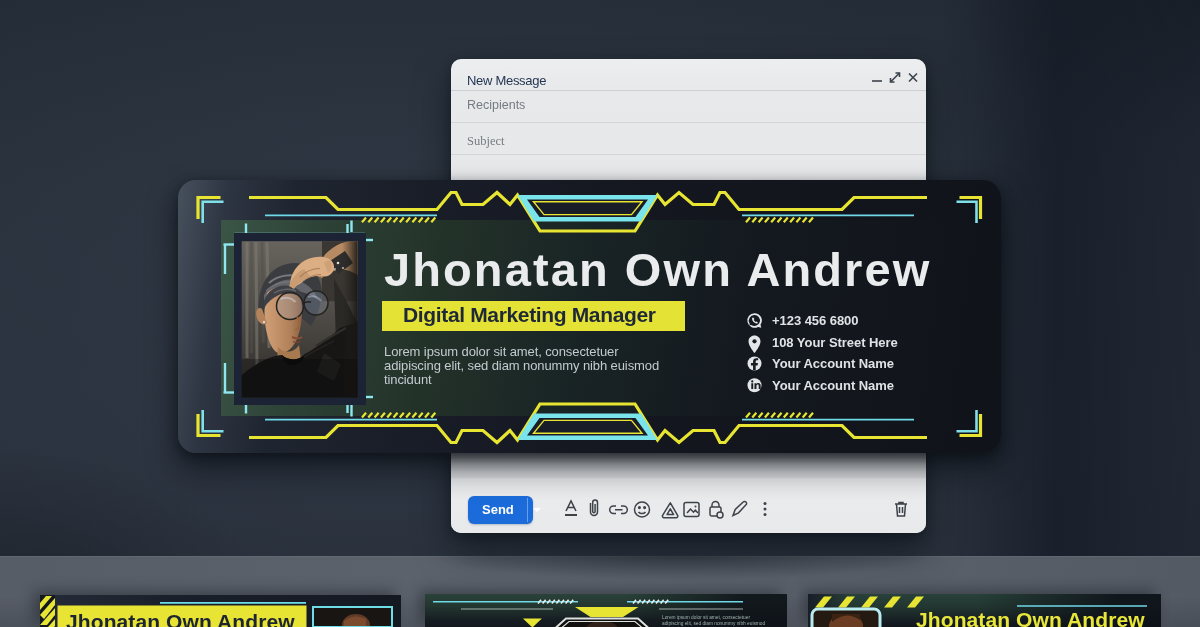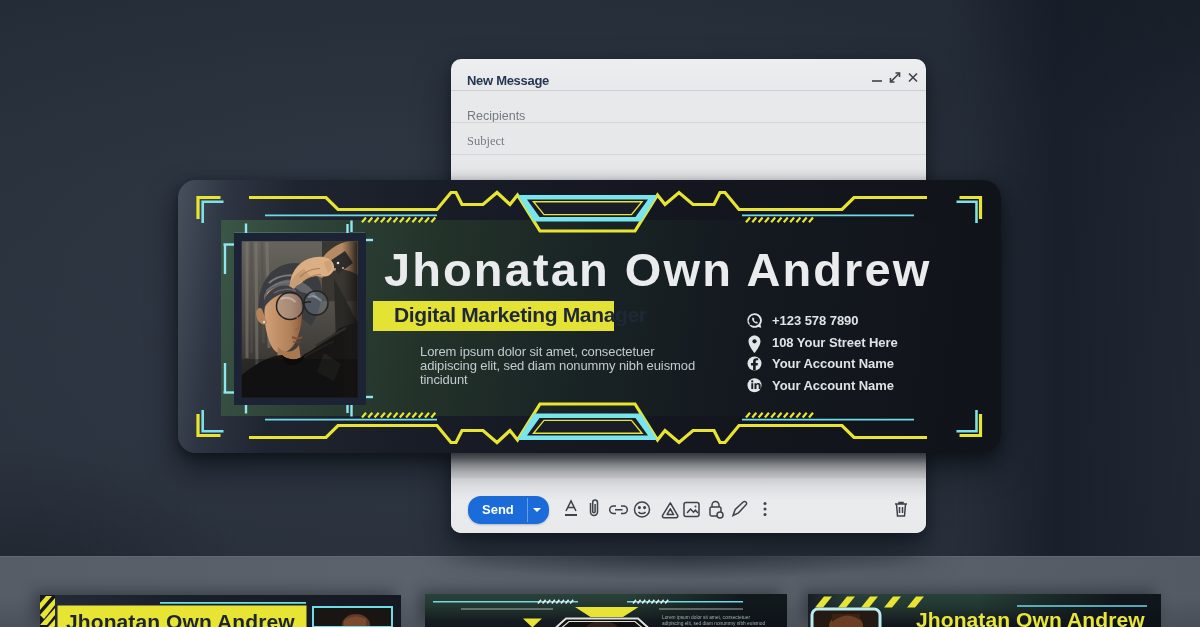--- a/index.html
+++ b/index.html
@@ -19,59 +19,59 @@
     background:radial-gradient(320px 200px at 100% 0%, rgba(17,22,30,.45), rgba(17,22,30,0) 75%);}
   #strip{left:0;top:556px;width:1200px;height:71px;border-top:1px solid rgba(125,131,141,.45);box-sizing:border-box;
     background:linear-gradient(180deg, rgba(20,24,30,0) 55%, rgba(20,24,30,.18) 100%),
                linear-gradient(90deg,#575d67 0%, #5d636d 40%, #5b616b 70%, #545a64 100%);}
   #stripshadow{left:420px;top:556px;width:520px;height:30px;
     background:radial-gradient(60% 100% at 50% 0%, rgba(30,35,44,.55), rgba(30,35,44,0) 80%);}
   
   #win{left:451px;top:59px;width:475px;height:474px;border-radius:10px;
     background:linear-gradient(180deg,#eceef0 0%, #e7e9eb 6%, #e4e6e8 55%, #e2e4e6 100%);
     box-shadow:0 18px 35px rgba(10,14,20,.55), 0 4px 10px rgba(10,14,20,.35);}
-  #win .ttl{position:absolute;left:16px;top:13.5px;font-size:13px;font-weight:bold;color:#253652;letter-spacing:-0.3px;}
+  #win .ttl{position:absolute;left:16px;top:13.5px;font-size:13px;font-weight:normal;color:#253652;letter-spacing:-0.3px;}
   .sep{position:absolute;left:0;width:475px;height:1px;background:#ccd0d4;}
   .fieldlab{position:absolute;left:16px;font-size:12.5px;color:#757b82;}
   #toolzone{left:451px;top:478px;width:475px;height:55px;border-radius:0 0 10px 10px;
      background:linear-gradient(180deg,#eff1f2 0%,#eaecee 20%,#e7e9eb 100%);}
   #cardshadow-on-win{left:451px;top:452px;width:475px;height:22px;
      background:linear-gradient(180deg, rgba(88,95,106,.55), rgba(88,95,106,.15) 55%, rgba(88,95,106,0));}
-  #send{left:468px;top:496px;width:81px;height:27.5px;border-radius:13px;background:#1b6cda;
+  #send{left:468px;top:496px;width:65px;height:27.5px;border-radius:6px;background:#1b6cda;
         box-shadow:0 1px 2px rgba(20,40,80,.25);}
   #send .txt{position:absolute;left:14px;top:6px;color:#fff;font-size:13px;font-weight:bold;}
   #send .div{position:absolute;left:59px;top:2px;width:1px;height:23.5px;background:rgba(255,255,255,.35);}
   #send .car{position:absolute;left:65px;top:11.5px;width:0;height:0;border-left:4px solid transparent;border-right:4px solid transparent;border-top:4.5px solid #fff;}
   
   #card{left:178px;top:180px;width:823px;height:273px;border-radius:18px;
      background:linear-gradient(97deg,#47505d 0%, #2e3542 6%, #1f2530 14%, #191d28 30%, #14171f 55%, #101319 100%);
      box-shadow:0 16px 30px rgba(8,11,16,.6), 0 4px 12px rgba(8,11,16,.5);}
   #panel{left:221px;top:220px;width:724px;height:196px;
      background:linear-gradient(100deg, #3a5546 0%, #2d4136 14%, #233229 30%, rgba(25,36,37,.95) 50%, rgba(20,26,32,.7) 72%, rgba(18,22,29,0) 100%);}
   #deco{left:178px;top:180px;}
   #name{left:384px;top:245.5px;width:560px;line-height:1;color:#e9ebed;font-size:47px;font-weight:bold;letter-spacing:2.1px;white-space:nowrap;}
-  #titlebox{left:373px;top:301px;width:241px;height:29.5px;background:#e4e234;}
+  #titlebox{left:382px;top:301px;width:303px;height:29.5px;background:#e4e234;}
   #titlebox span{position:absolute;left:21px;top:3px;line-height:1;font-size:21px;font-weight:bold;color:#1f2837;letter-spacing:-0.35px;white-space:nowrap;}
-  #lorem{left:384px;top:345px;width:284px;font-size:13px;line-height:13.75px;color:#c3cad0;letter-spacing:-0.1px;margin-left:36px;}
+  #lorem{left:384px;top:345px;width:284px;font-size:13px;line-height:13.75px;color:#c3cad0;letter-spacing:-0.1px;}
   .crow{position:absolute;left:772px;font-size:13px;font-weight:bold;color:#dfe3e6;letter-spacing:-0.05px;white-space:nowrap;line-height:1;}
   .bname{position:absolute;font-weight:bold;white-space:nowrap;line-height:1;}
 </style>
 </head>
 <body>
   <div class="abs" id="bg1"></div>
   <div class="abs" id="bgright"></div>
   <div class="abs" id="bgbl"></div>
   <div class="abs" id="bgtr"></div>
   <div class="abs" id="strip"></div>
   <div class="abs" id="stripshadow"></div>
 
   <div class="abs" id="win">
     <div class="ttl">New Message</div>
     <div class="sep" style="top:31px;"></div>
-    <div class="fieldlab" style="top:39px;margin-top:11px;">Recipients</div>
+    <div class="fieldlab" style="top:39px;">Recipients</div>
     <div class="sep" style="top:63px;background:#d3d6d9;"></div>
     <div class="fieldlab" style="top:75px;font-family:Liberation Serif, serif;">Subject</div>
     <div class="sep" style="top:95px;background:#d3d6d9;"></div>
   </div>
   <svg class="abs" style="left:868px;top:70px;" width="52" height="16" viewBox="0 0 52 16">
     <g stroke="#3c434c" stroke-width="1.6" fill="none">
       <line x1="4" y1="11" x2="14" y2="11"></line>
       <line x1="22.5" y1="12" x2="31.5" y2="3"></line>
       <path d="M27.5 3 h4 v4"></path>
       <path d="M26.5 12 h-4 v-4"></path>
@@ -170,21 +170,21 @@
       <path d="M169.5 215 V233"></path>
       <path d="M169.5 217 H195"></path>
     </g>
   </svg>
 
   <div class="abs" id="name">Jhonatan Own Andrew</div>
   <div class="abs" id="titlebox">
     <span>Digital Marketing Manager</span>
   </div>
   <div class="abs" id="lorem">Lorem ipsum dolor sit amet, consectetuer adipiscing elit, sed diam nonummy nibh euismod tincidunt</div>
-  <div class="crow" style="top:313.5px;">+123 578 7890</div>
+  <div class="crow" style="top:313.5px;">+123 456 6800</div>
   <div class="crow" style="top:335.5px;">108 Your Street Here</div>
   <div class="crow" style="top:357px;">Your Account Name</div>
   <div class="crow" style="top:379px;">Your Account Name</div>
   <svg class="abs" style="left:742px;top:306px;" width="30" height="95" viewBox="0 0 30 95">
 
     <g>
       <path d="M12.5 7.2 a7.3 7.3 0 1 0 3.6 13.7 l3.2 .8 -.8 -3 a7.3 7.3 0 0 0 -6 -11.5 z M12.5 9 a5.5 5.5 0 1 1 -2.9 10.2 l-.5 -.3 -1.7 .45 .45 -1.6 -.35 -.55 A5.5 5.5 0 0 1 12.5 9 Z" fill="#e2e6e8" fill-rule="evenodd"></path>
       <path d="M10.3 11.8 c-.7 1.5 .25 3.5 1.9 4.7 1.4 1 3.1 1.3 3.9 .5 l-1.3 -1.5 -1.1 .4 c-.8 -.35 -1.5 -1 -1.9 -1.8 l.6 -1 -1.1 -1.6 z" fill="#e2e6e8"></path>
     </g>
 

